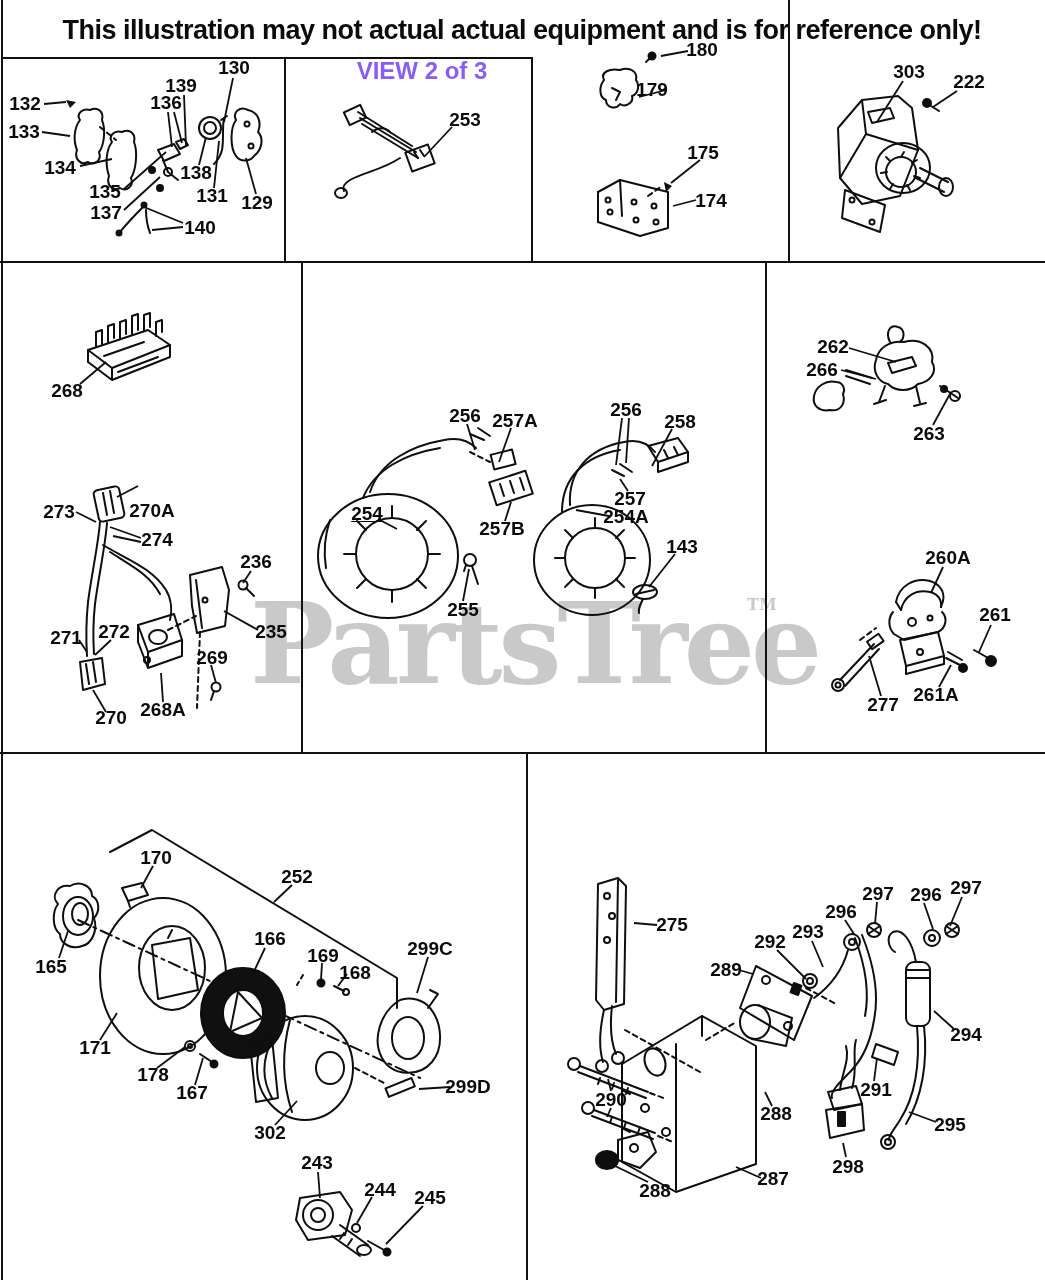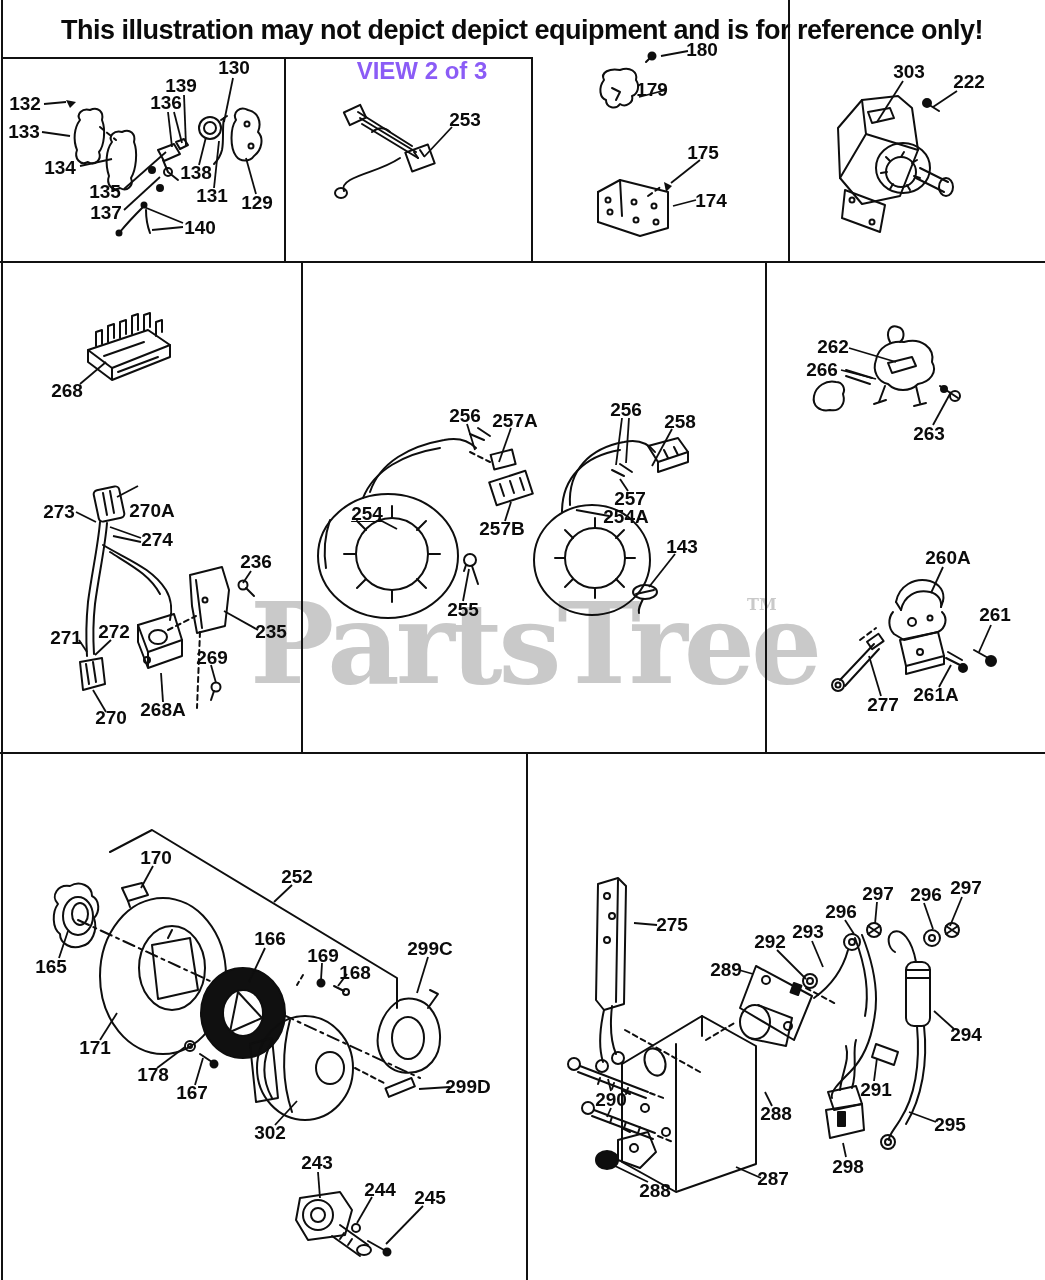--- a/index.html
+++ b/index.html
@@ -381,21 +381,21 @@
       <line x1="611" y1="1091" x2="608" y2="1079" stroke="#0e0e0e" stroke-width="1.8"></line>
       <line x1="611" y1="1108" x2="607" y2="1117" stroke="#0e0e0e" stroke-width="1.8"></line>
       <line x1="772" y1="1106" x2="765" y2="1092" stroke="#0e0e0e" stroke-width="1.8"></line>
       <line x1="874" y1="1081" x2="877" y2="1058" stroke="#0e0e0e" stroke-width="1.8"></line>
       <line x1="936" y1="1122" x2="909" y2="1112" stroke="#0e0e0e" stroke-width="1.8"></line>
       <line x1="846" y1="1157" x2="843" y2="1143" stroke="#0e0e0e" stroke-width="1.8"></line>
       <line x1="761" y1="1178" x2="736" y2="1167" stroke="#0e0e0e" stroke-width="1.8"></line>
       <line x1="648" y1="1182" x2="613" y2="1165" stroke="#0e0e0e" stroke-width="1.8"></line>
     </svg>
 
-  <div class="note">This illustration may not depict depict equipment and is for reference only!</div>
+  <div class="note">This illustration may not actual actual equipment and is for reference only!</div>
   <div class="view-title">VIEW 2 of 3</div>
 
   <div id="labels">
       <div class="lbl" style="left: 25px; top: 104px;">132</div>
       <div class="lbl" style="left: 24px; top: 132px;">133</div>
       <div class="lbl" style="left: 60px; top: 168px;">134</div>
       <div class="lbl" style="left: 105px; top: 192px;">135</div>
       <div class="lbl" style="left: 106px; top: 213px;">137</div>
       <div class="lbl" style="left: 200px; top: 228px;">140</div>
       <div class="lbl" style="left: 166px; top: 103px;">136</div>

